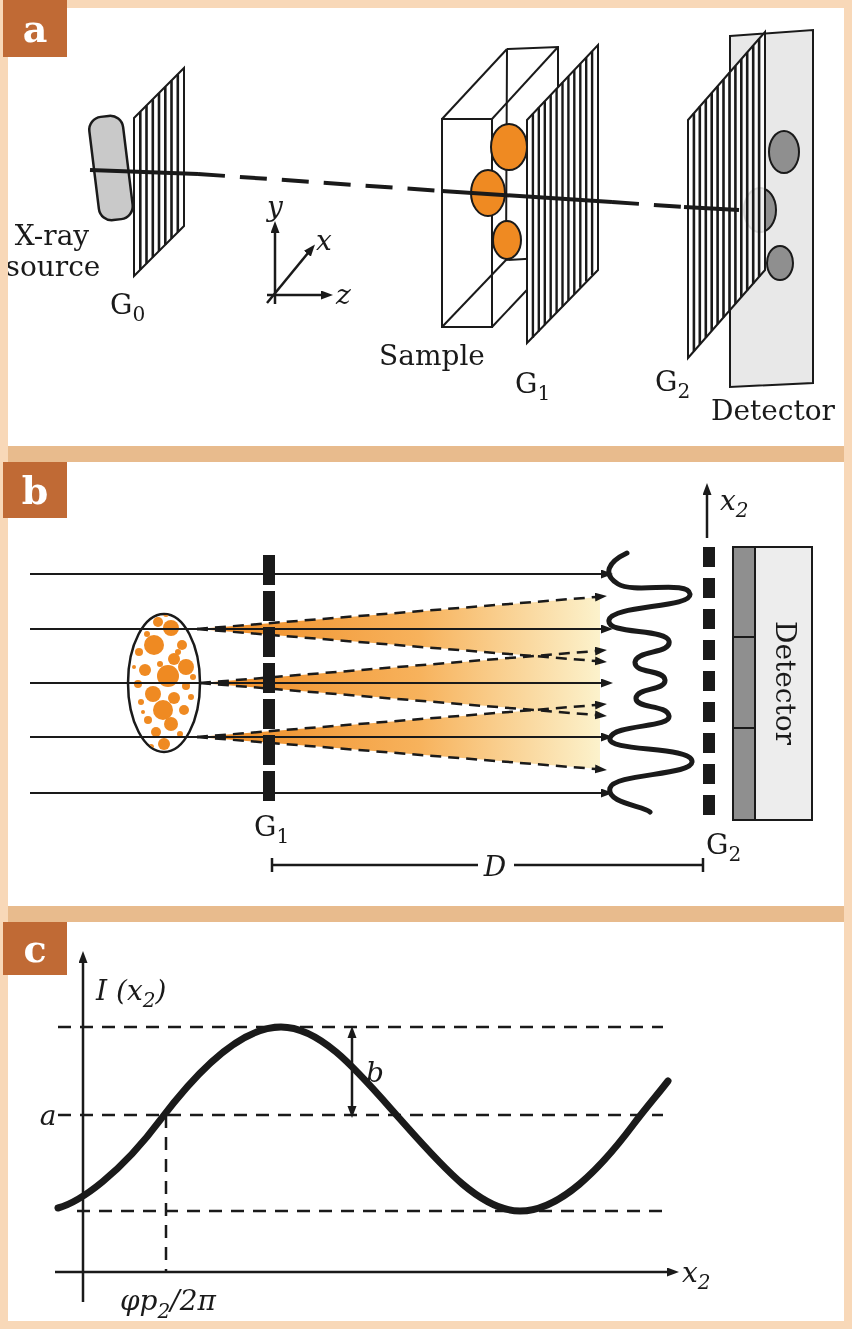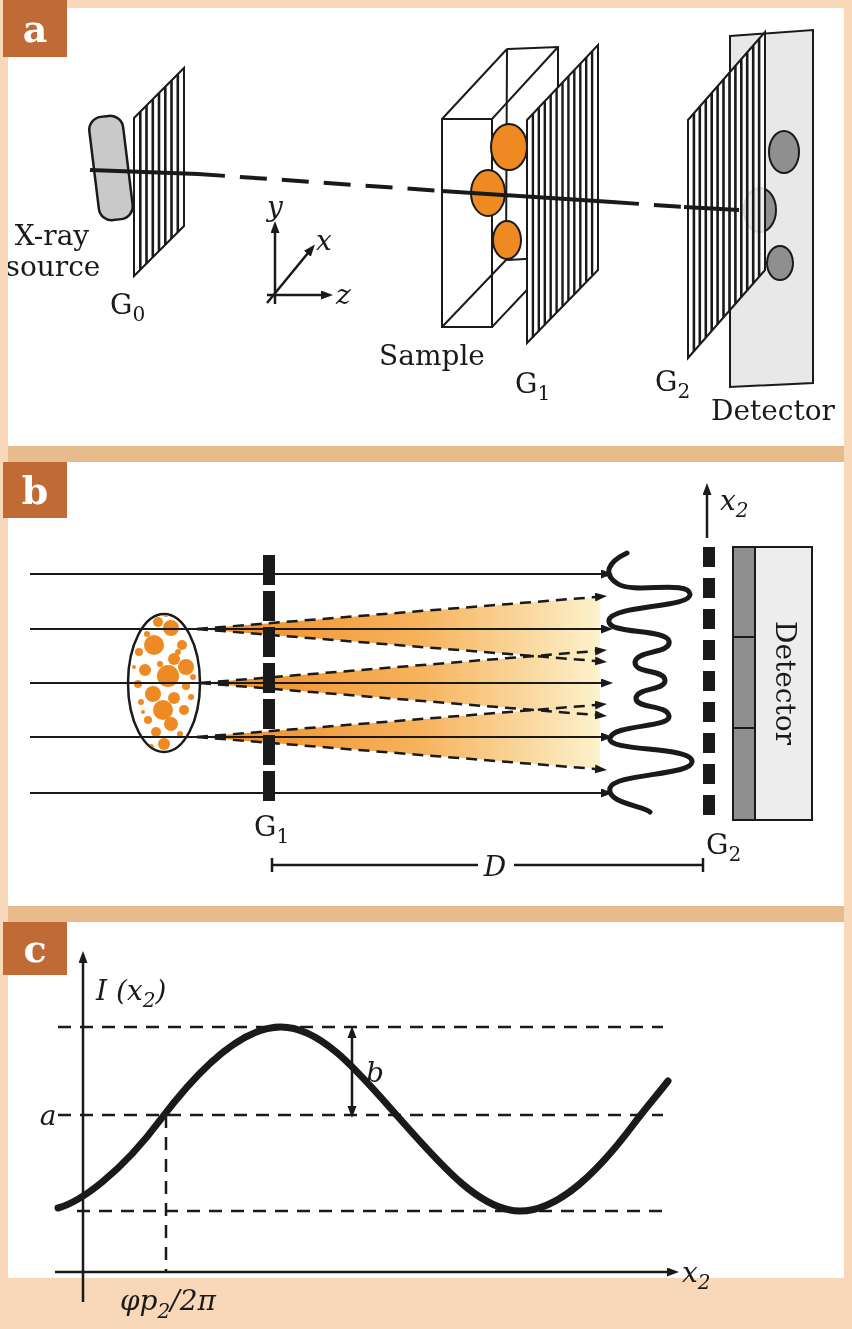--- a/index.html
+++ b/index.html
@@ -262,21 +262,21 @@
     <g stroke="#1a1a1a" stroke-width="2.5">
       <line x1="264" y1="396" x2="264" y2="410"></line>
       <line x1="264" y1="403" x2="470" y2="403"></line>
       <line x1="506" y1="403" x2="695" y2="403"></line>
       <line x1="695" y1="396" x2="695" y2="410"></line>
     </g>
     <text class="math" x="487" y="414" font-size="32" text-anchor="middle">D</text>
   </svg>
   </div>
 
-  <div class="panel" style="top:922px;height:356px">
+  <div class="panel" style="top:922px;height:399px">
   <svg width="836" height="399" viewBox="0 0 836 399">
 
     <g stroke="#1a1a1a" stroke-width="2.5" stroke-dasharray="13 9" fill="none">
       <line x1="50" y1="105" x2="655" y2="105"></line>
       <line x1="50" y1="193" x2="655" y2="193"></line>
       <line x1="69" y1="289" x2="655" y2="289"></line>
       <line x1="158" y1="193" x2="158" y2="350"></line>
     </g>
 
     <g stroke="#1a1a1a" stroke-width="2.5" fill="none">

